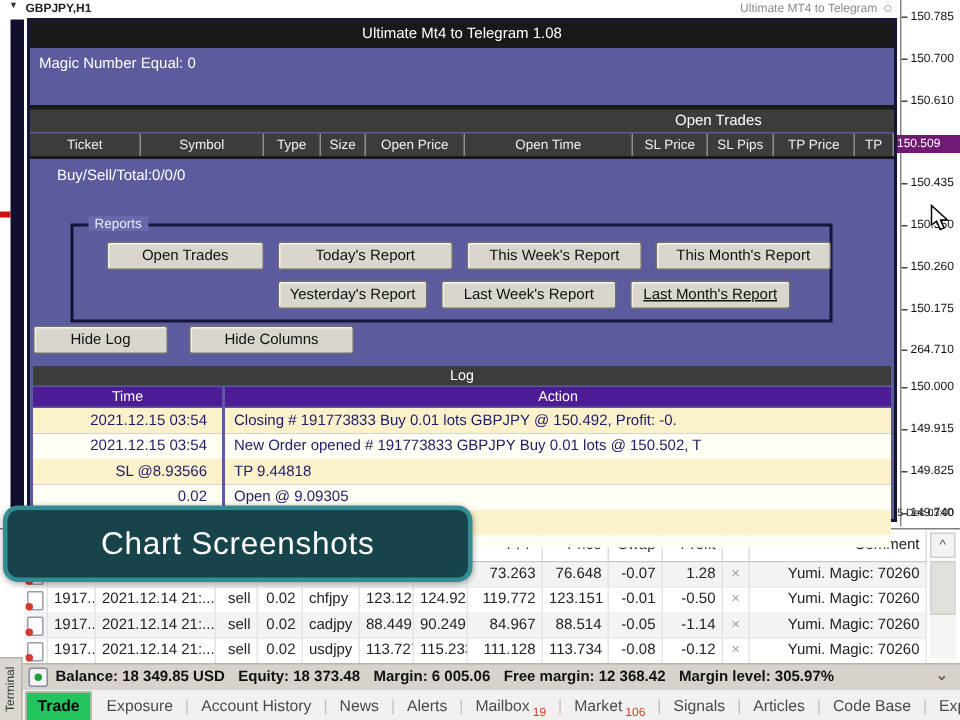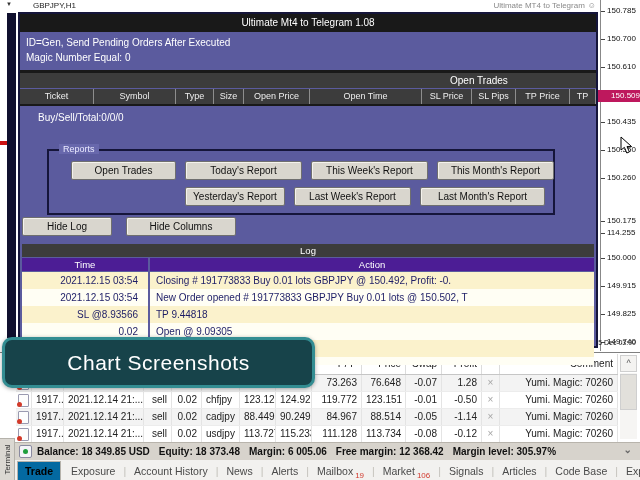--- a/index.html
+++ b/index.html
@@ -1,29 +1,29 @@
 <!DOCTYPE html>
 <html><head>
 <meta charset="utf-8">
 <style>
   html,body{margin:0;padding:0;}
   .screen{position:relative;width:640px;height:480px;background:#ffffff;overflow:hidden;
           font-family:"Liberation Sans",sans-serif;-webkit-font-smoothing:antialiased;}
   
-  .chart-top{position:absolute;left:6px;top:1px;font-size:8px;font-weight:normal;color:#222;
-             display:flex;align-items:flex-start;gap:21px;z-index:2;}
+  .chart-top{position:absolute;left:6px;top:1px;font-size:8px;font-weight:bold;color:#222;
+             display:flex;align-items:flex-start;gap:5px;z-index:2;}
   .tri{font-size:6px;color:#333;}
   .watermark{position:absolute;right:44px;top:1px;font-size:8px;color:#8a8a8a;z-index:2;display:flex;gap:3px;align-items:center;}
   .left-strip{position:absolute;left:7px;top:13px;width:9px;height:325px;background:#10102e;}
   .red-tick{position:absolute;left:0;top:141px;width:7px;height:4px;background:#cc1111;}
   .paxis{position:absolute;left:600px;top:0;width:40px;height:351px;background:#fff;border-left:1px solid #888;box-sizing:border-box;}
   .pl{position:absolute;left:0;width:40px;padding-left:6px;font-size:8px;color:#111;box-sizing:border-box;}
   .pl::before{content:"";position:absolute;left:0;top:50%;width:4px;height:1px;background:#444;}
-  .pbadge{position:absolute;left:598px;top:90px;width:42px;height:12px;background:#be185d;color:#fff;
-          font-size:8px;line-height:12px;text-align:right;z-index:6;}
+  .pbadge{position:absolute;left:598px;top:90px;width:42px;height:12px;background:#701a75;color:#fff;
+          font-size:8px;line-height:12px;text-align:left;z-index:6;}
   .taxis{position:absolute;left:312px;top:339px;width:324px;display:flex;justify-content:space-between;
          font-size:7px;color:#222;white-space:nowrap;}
   .cursor{position:absolute;left:620px;top:136px;z-index:60;}
   
   .panel{position:absolute;left:18px;top:12px;width:580px;height:336px;background:#5b5b9e;
          border:2px solid #15153a;box-sizing:border-box;z-index:5;}
   .panel-title{height:18px;background:#191919;color:#fff;font-size:10px;line-height:18px;text-align:center;}
   .panel-body{position:relative;height:314px;}
   .info{padding:3px 6px;font-size:10px;line-height:15px;color:#fff;height:32px;}
   .ot-bar{border-top:3px solid #191919;background:#3c3c3c;height:15px;position:relative;}
@@ -75,21 +75,21 @@
   .statusbar{position:absolute;left:15px;top:89px;width:625px;height:18px;background:#d7d3cc;border-top:1px solid #b8b4ac;
              box-sizing:border-box;display:flex;align-items:center;font-size:10px;font-weight:bold;color:#111;padding-left:4px;}
   .statusbar .seg{margin-right:9px;white-space:nowrap;}
   .status-icon{width:11px;height:11px;background:#f4f4f8;border:1px solid #8a8aa0;border-radius:2px;margin-right:5px;
                display:inline-flex;align-items:center;justify-content:center;}
   .status-icon i{width:5px;height:5px;border-radius:50%;background:#1f9e3c;}
   .scroll-down{position:absolute;right:8px;top:1px;font-size:10px;color:#666;}
   .tabbar{position:absolute;left:15px;top:107px;width:625px;height:21px;background:#f2f1ef;display:flex;
           align-items:center;font-size:10.5px;color:#4a4a4a;}
   .tab{padding:0 7px;white-space:nowrap;}
-  .tab.active{background:#0369a1;border:1px solid #b5b2ab;border-bottom:none;height:20px;line-height:19px;
+  .tab.active{background:#22c55e;border:1px solid #b5b2ab;border-bottom:none;height:20px;line-height:19px;
               font-weight:bold;color:#000;margin:0 3px 0 2px;box-sizing:border-box;}
   .tabsep{color:#c2c0ba;margin:0 1px;}
   .tabcount{color:#d23b2f;font-size:8px;position:relative;top:3px;margin-left:2px;}
   .side-label{position:absolute;left:0;top:438px;width:15px;height:42px;background:#dbd8d2;border-top:1px solid #b5b2ab;
               border-right:1px solid #b5b2ab;box-sizing:border-box;display:flex;align-items:center;justify-content:center;z-index:6;}
   .side-label span{transform:rotate(-90deg);font-size:8px;color:#333;white-space:nowrap;}
   
   .overlay{position:absolute;left:2px;top:337px;width:313px;height:51px;border-radius:10px;box-sizing:border-box;
            display:flex;align-items:center;justify-content:center;color:#fff;font-size:21px;font-weight:300;
            letter-spacing:0.5px;z-index:50;box-shadow:0 1px 4px rgba(0,0,0,.35);}
@@ -111,42 +111,41 @@
   <div class="red-tick"></div>
 
   <div class="paxis" id="price-axis">
       <div class="pl" style="top: 6px;">150.785</div>
       <div class="pl" style="top: 34px;">150.700</div>
       <div class="pl" style="top: 62px;">150.610</div>
       <div class="pl" style="top: 89px;">150.525</div>
       <div class="pl" style="top: 117px;">150.435</div>
       <div class="pl" style="top: 145px;">150.350</div>
       <div class="pl" style="top: 173px;">150.260</div>
-      <div class="pl" style="top: 201px; margin-top: 15px;">150.175</div>
-      <div class="pl" style="top: 228px;">114.255</div>
+      <div class="pl" style="top: 201px;">150.175</div>
+      <div class="pl" style="top: 228px;">264.710</div>
       <div class="pl" style="top: 253px;">150.000</div>
       <div class="pl" style="top: 281px;">149.915</div>
       <div class="pl" style="top: 309px;">149.825</div>
       <div class="pl" style="top: 337px;">149.740</div>
     </div>
   <div class="pbadge">150.509</div>
   <div class="taxis" id="time-axis">
       <span class="tl">Dec 07:00</span>
       <span class="tl">14 Dec 11:00</span>
       <span class="tl">14 Dec 15:00</span>
       <span class="tl">14 Dec 19:00</span>
       <span class="tl">14 Dec 23:00</span>
       <span class="tl">15 Dec 03:00</span>
     </div>
 
   <div class="panel">
     <div class="panel-title">Ultimate Mt4 to Telegram 1.08</div>
     <div class="panel-body">
       <div class="info">
-        <div>ID=Gen, Send Pending Orders After Executed</div>
         <div>Magic Number Equal: 0</div>
       </div>
       <div class="ot-bar">
         <span>Open Trades</span>
       </div>
       <div class="ot-head" id="ot-header">
           <div class="otc" style="width: 74px;">Ticket</div>
           <div class="otc" style="width: 82px;">Symbol</div>
           <div class="otc" style="width: 38px;">Type</div>
           <div class="otc" style="width: 30px;">Size</div>
@@ -163,21 +162,21 @@
         <span class="reports-label">Reports</span>
         <div class="rep-row" id="rep-row1">
             <button class="btn" style="width: 105px;">Open Trades</button>
             <button class="btn" style="width: 117px;">Today's Report</button>
             <button class="btn" style="width: 117px;">This Week's Report</button>
             <button class="btn" style="width: 117px;">This Month's Report</button>
           </div>
         <div class="rep-row row2" id="rep-row2">
             <button class="btn" style="width: 100px; text-align: center;">Yesterday's Report</button>
             <button class="btn" style="width: 117px;">Last Week's Report</button>
-            <button class="btn" style="width: 125px;">Last Month's Report</button>
+            <button class="btn" style="width: 107px; text-decoration: underline;">Last Month's Report</button>
           </div>
       </div>
 
       <div class="hide-row">
         <button class="btn" style="width:90px">Hide Log</button>
         <button class="btn" style="width:110px">Hide Columns</button>
       </div>
 
       <div class="log">
         <div class="log-title">Log</div>

